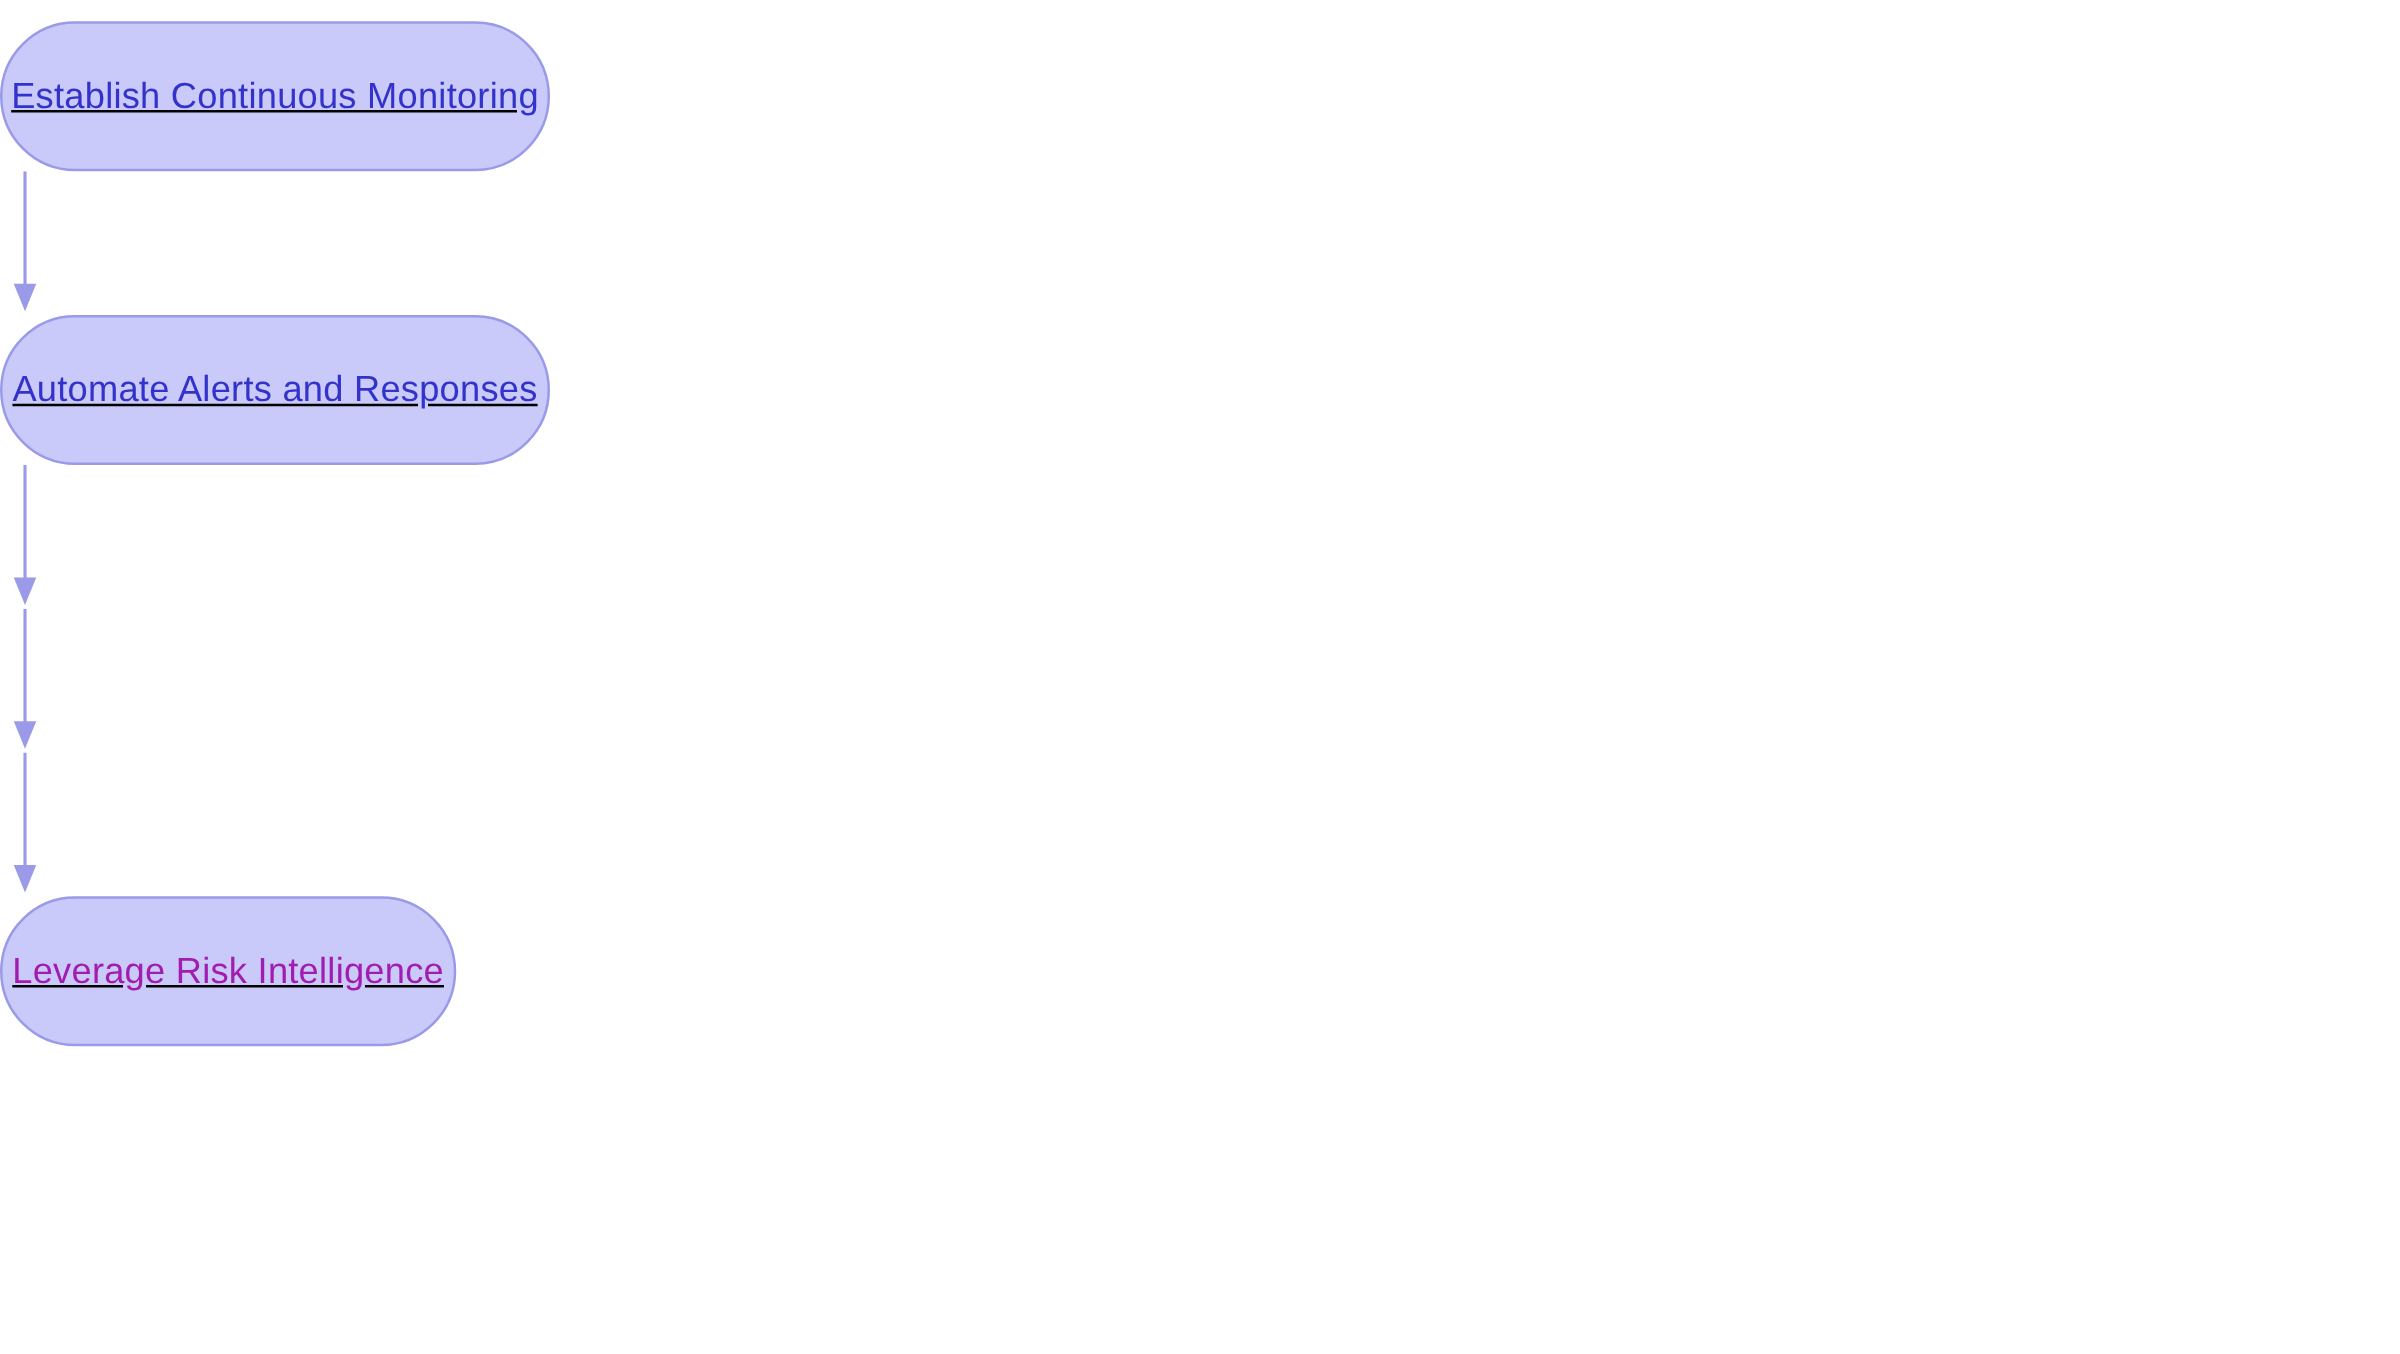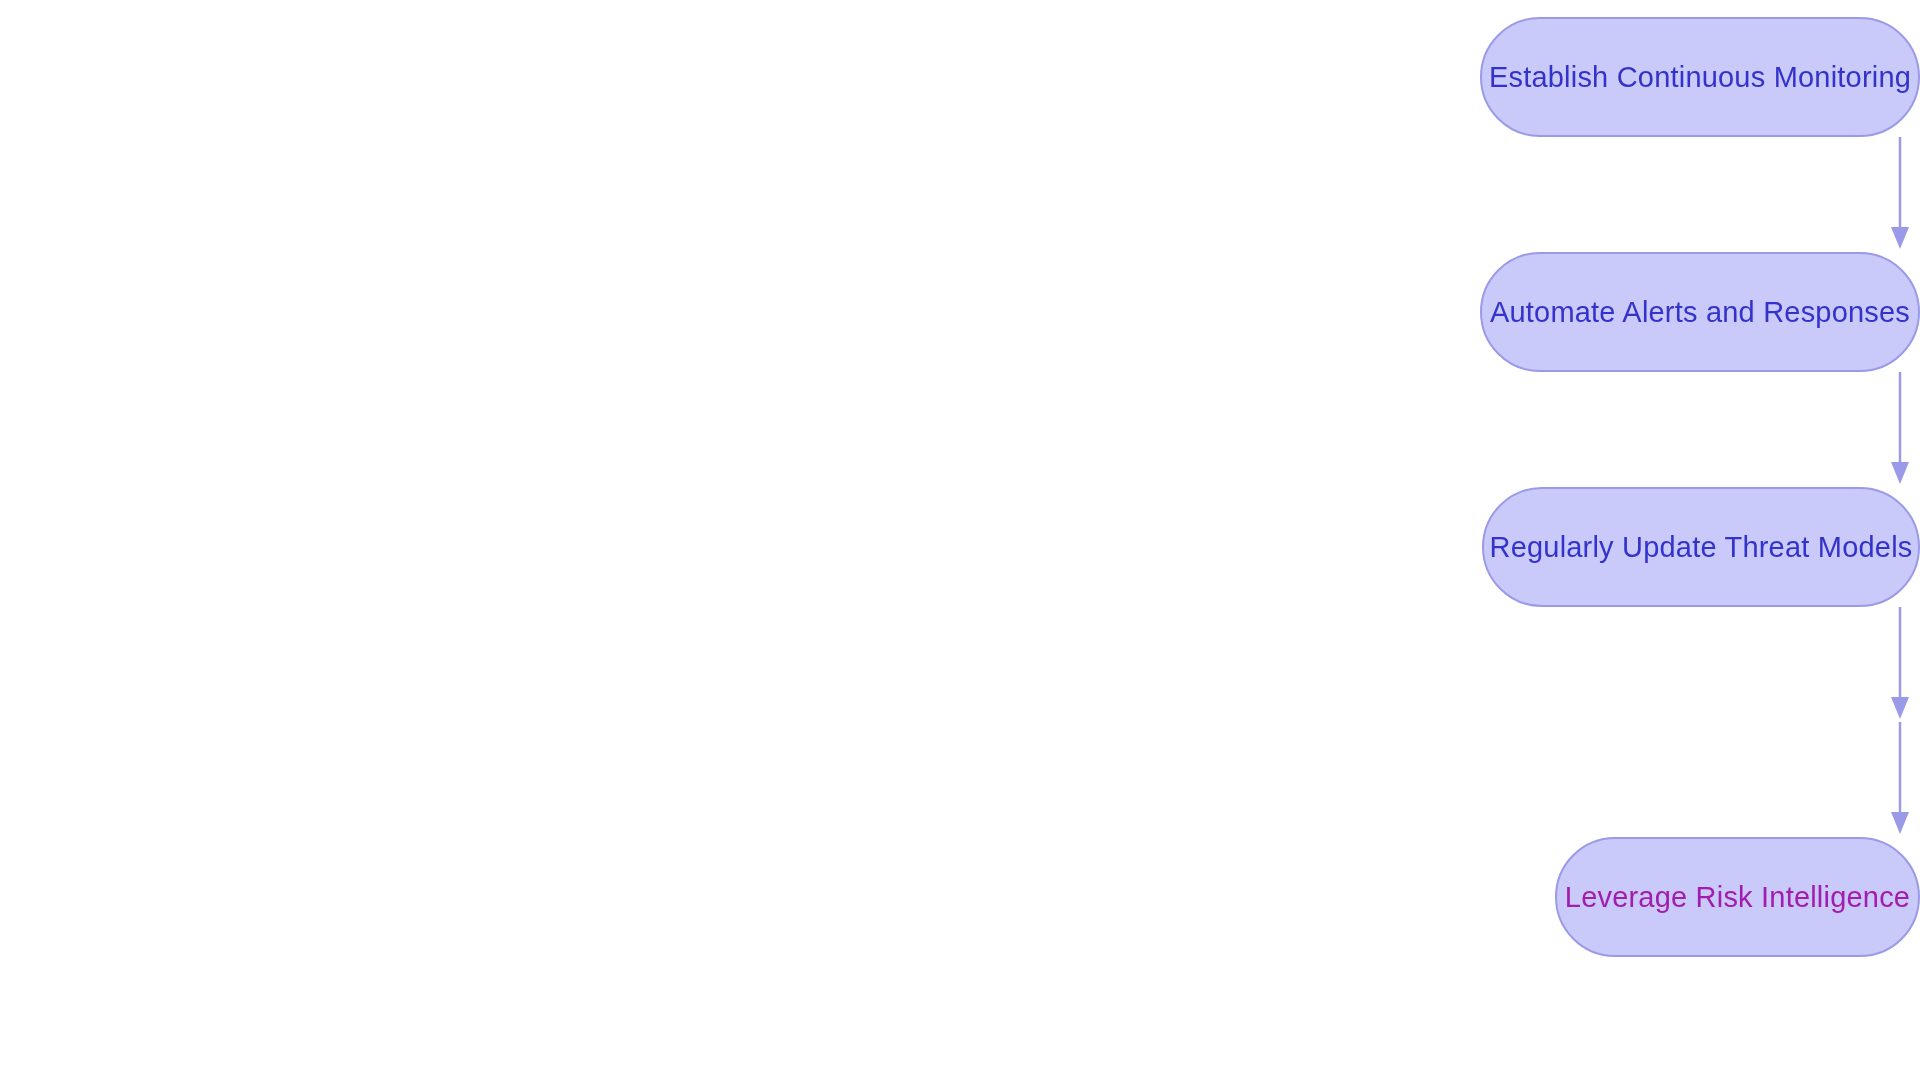--- a/index.html
+++ b/index.html
@@ -13,24 +13,25 @@
     font-family: "Liberation Sans", sans-serif;
     overflow: hidden;
   }
 
   #flowchart {
     position: relative;
     width: 1920px;
     height: 1083px;
     display: flex;
     flex-direction: column;
-    align-items: flex-end;
+    align-items: flex-start;
     justify-content: flex-start;
     box-sizing: border-box;
     padding-top: 17px;
+    text-decoration: underline;
   }
 
   .node {
     box-sizing: border-box;
     height: 120px;
     background: #c9c9fa;
     border: 2px solid #9a9ae8;
     border-radius: 60px;
     display: flex;
     align-items: center;
@@ -71,23 +72,20 @@
 
   <div class="node" style="width: 440px; background: rgb(201, 201, 250); border-color: rgb(154, 154, 232); color: rgb(51, 51, 204);">
     <span class="node-label">Automate Alerts and Responses</span>
   </div>
 
   <svg class="connector" viewBox="0 0 40 115" aria-hidden="true">
     <line x1="20" y1="0" x2="20" y2="92" stroke="#9a9ae8" stroke-width="2.5"></line>
     <polygon points="11,90 29,90 20,112" fill="#9a9ae8"></polygon>
   </svg>
 
-  <div class="node" style="width: 438px; background: rgb(201, 201, 250); border-color: rgb(154, 154, 232); color: rgb(51, 51, 204);">
-    <span class="node-label">Regularly Update Threat Models</span>
-  </div>
 
   <svg class="connector" viewBox="0 0 40 115" aria-hidden="true">
     <line x1="20" y1="0" x2="20" y2="92" stroke="#9a9ae8" stroke-width="2.5"></line>
     <polygon points="11,90 29,90 20,112" fill="#9a9ae8"></polygon>
   </svg>
 
 
   <svg class="connector" viewBox="0 0 40 115" aria-hidden="true">
     <line x1="20" y1="0" x2="20" y2="92" stroke="#9a9ae8" stroke-width="2.5"></line>
     <polygon points="11,90 29,90 20,112" fill="#9a9ae8"></polygon>

